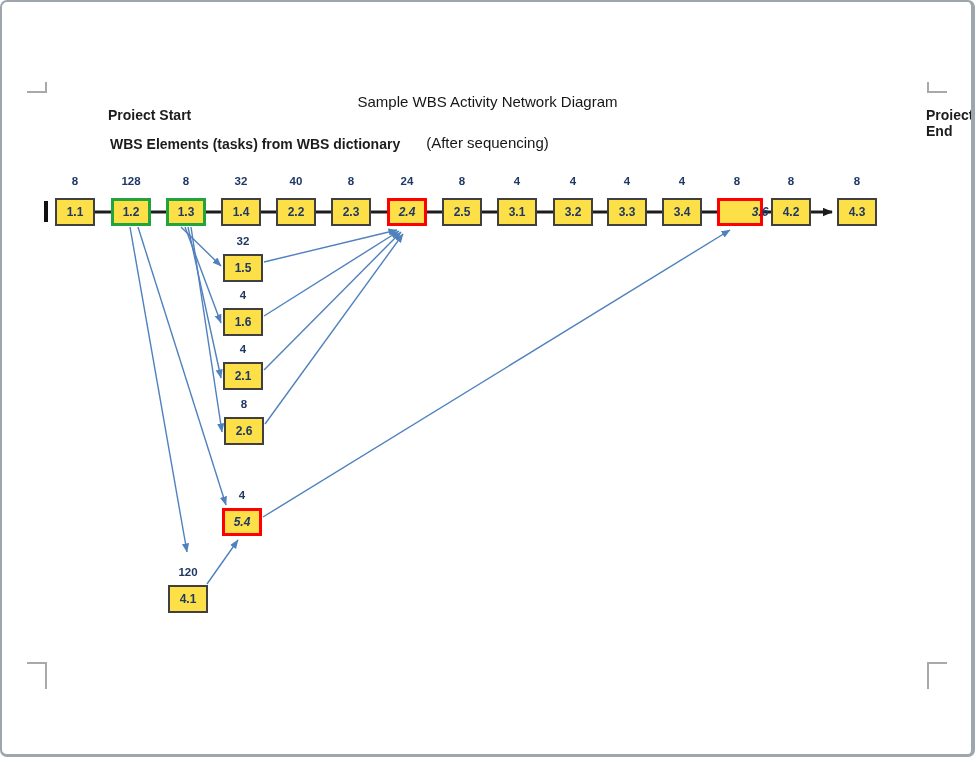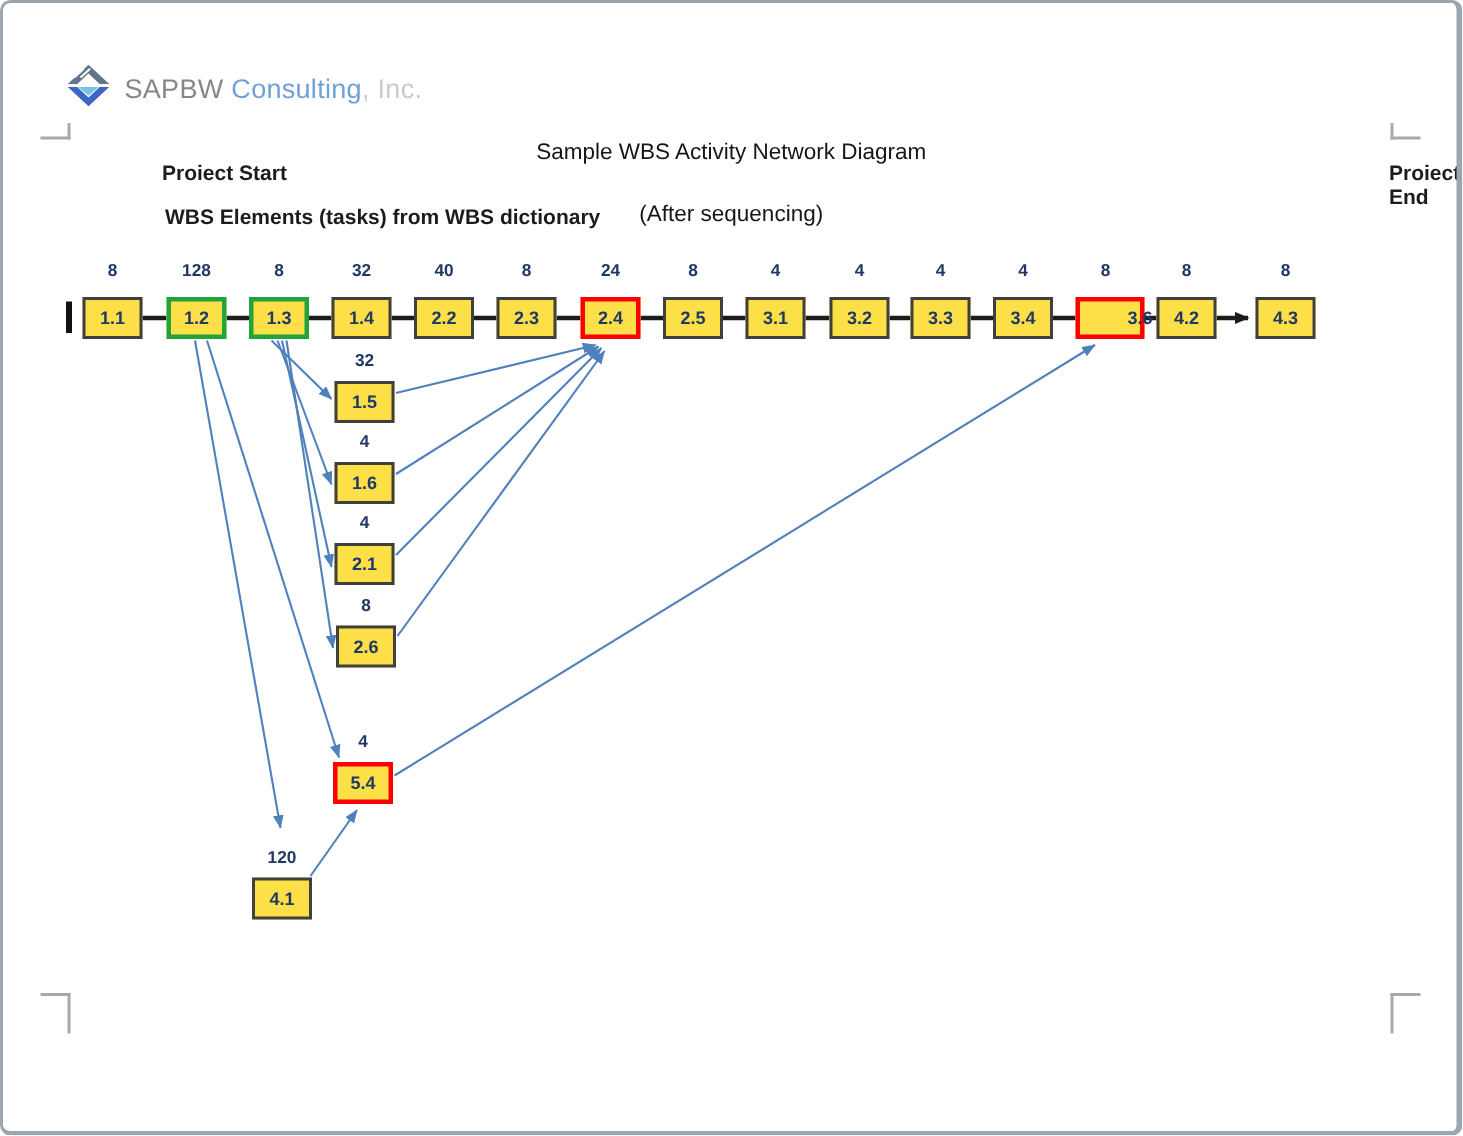--- a/index.html
+++ b/index.html
@@ -32,50 +32,35 @@
   .proj-end{left:882px;top:107px;}
   .wbs-note{left:66px;top:136px;}
   
   .diagram-layer{position:absolute;inset:0;}
   .wbs-box{
     position:absolute;width:40px;height:28px;border:2px solid var(--node-border,#404040);
     background:#fde047;color:var(--num-navy,#1f3864);font-weight:bold;font-size:12px;
     display:flex;align-items:center;justify-content:center;z-index:5;
   }
   .wbs-box.green{border:3px solid var(--green,#22a43c);}
-  .wbs-box.red{border:3px solid var(--red,#fe0000);}
+  .wbs-box.red{border:3px solid var(--red,#fe0000);font-style:italic;}
   .dur{
     position:absolute;width:40px;text-align:center;font-size:11.5px;font-weight:bold;
     color:var(--num-navy,#1f3864);z-index:4;
   }
   .start-bar{position:absolute;left:44px;top:201px;width:4px;height:21px;background:#111;}
   svg.connector-svg{position:absolute;inset:0;z-index:3;}
 </style>
 </head>
 <body>
 
 <div class="canvas">
 
   <div class="frame"></div>
 
-  <div class="logo">
-    <span>
-      <svg width="34" height="30" viewBox="0 0 32 28">
-        <path d="M3 13 L16 1 L29 13 L23 13 L16 6.5 L9 13 Z" fill="#64748b"></path>
-        <path d="M3 15 L16 27 L29 15 L23 15 L16 21.5 L9 15 Z" fill="#3b66c4"></path>
-        <path d="M9.5 15 L16 20.5 L22.5 15 Z" fill="#7fc0e6"></path>
-        <path d="M7 9 L13 3.5" stroke="#ffffff" stroke-width="1.4"></path>
-        <path d="M11 9 L17 3.5" stroke="#ffffff" stroke-width="1.4"></path>
-      </svg>
-    </span>
-    <span class="logo-text">
-      <span class="grey">SAPBW</span>
-      <span class="blue">Consulting</span><span class="lite">, Inc.</span>
-    </span>
-  </div>
 
   <div class="mark tl"></div>
   <div class="mark tr"></div>
   <div class="mark bl"></div>
   <div class="mark br"></div>
 
   <div class="title">Sample WBS Activity Network Diagram</div>
   <div class="subtitle">(After sequencing)</div>
   <div class="small-label proj-start">Proiect Start</div>
   <div class="small-label proj-end">Proiect End</div>

